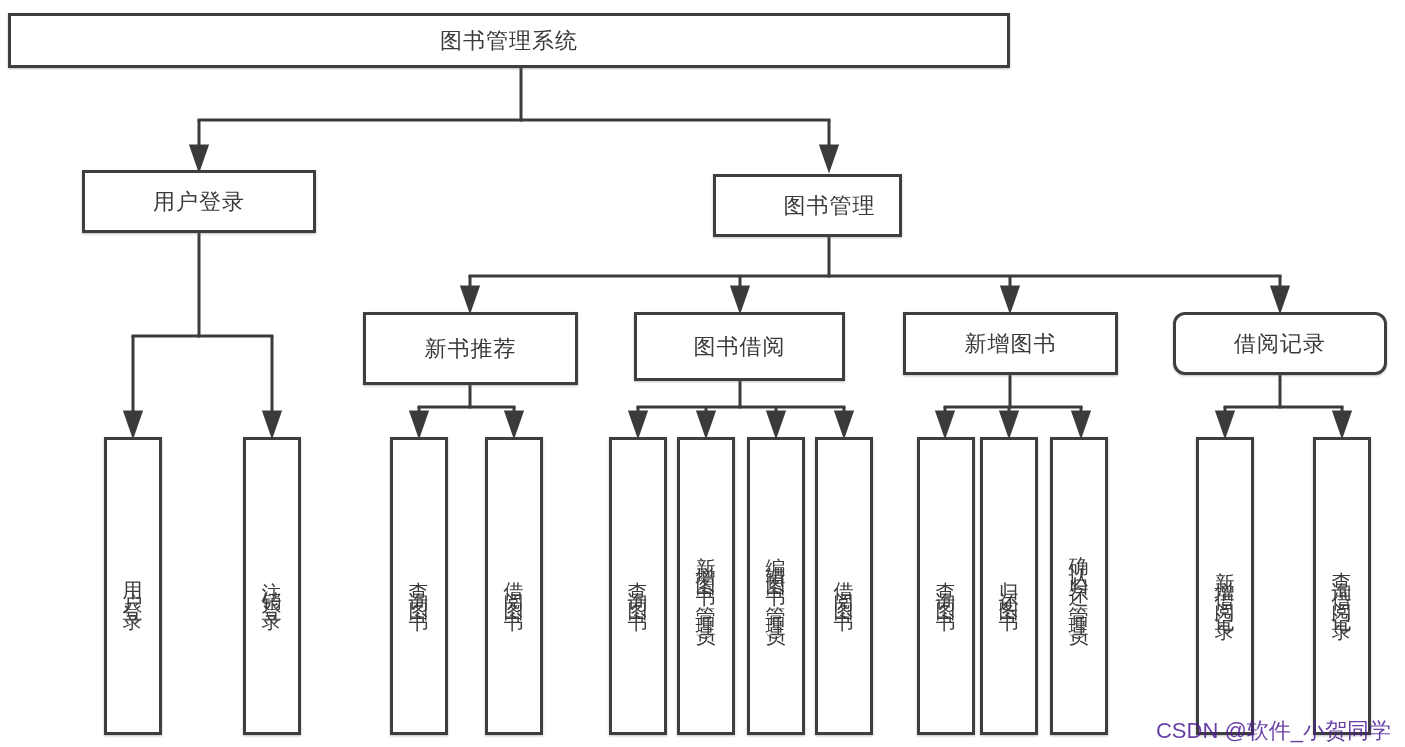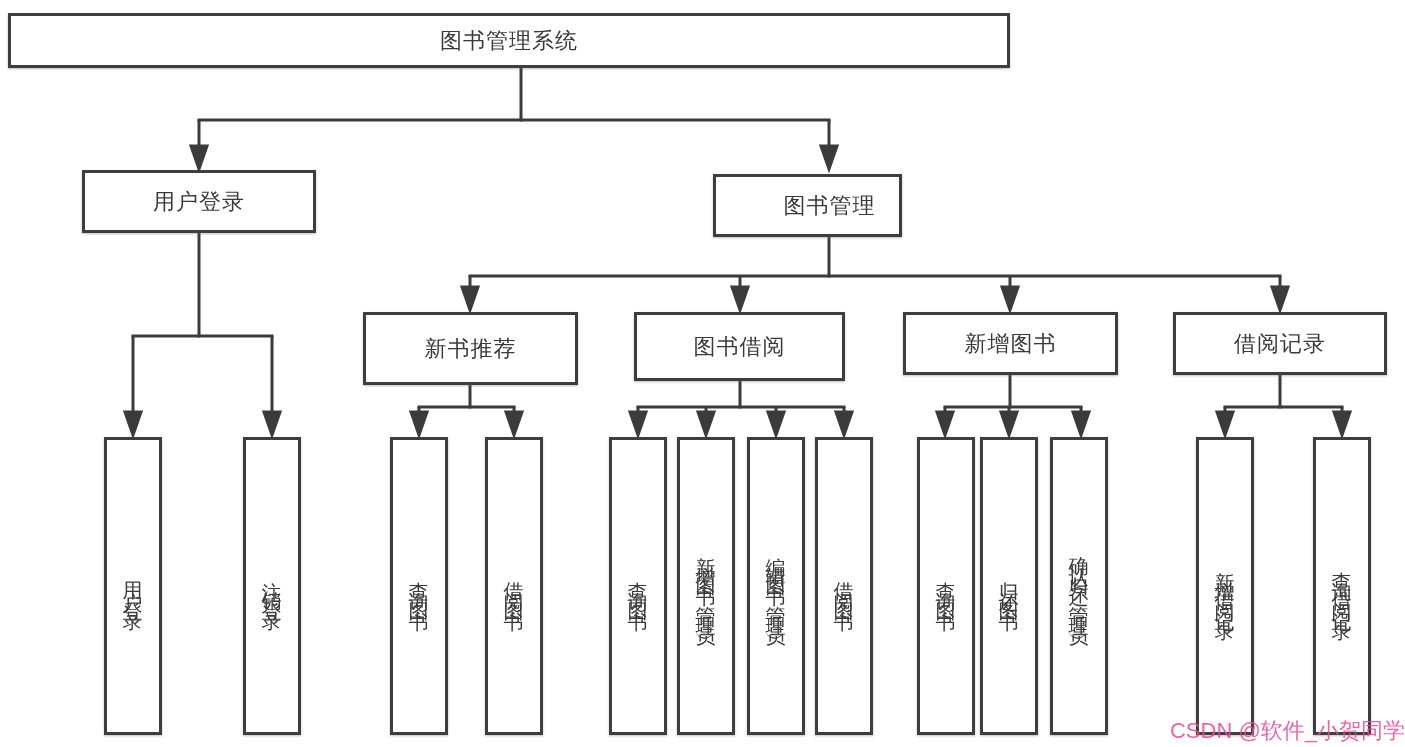--- a/index.html
+++ b/index.html
@@ -41,42 +41,42 @@
   }
   
   #b-root   { left: 8px;   top: 13px;  width: 1002px; height: 55px; }
   
   #b-ulogin { left: 82px;   top: 170px; width: 234px;  height: 63px; }
   #b-bmgmt  { left: 713px;  top: 174px; width: 189px;  height: 63px; padding-left: 44px; }
   
   #b-newrec { left: 363px;  top: 312px; width: 215px;  height: 73px; }
   #b-borrow { left: 634px;  top: 312px; width: 211px;  height: 69px; }
   #b-currb  { left: 903px;  top: 312px; width: 215px;  height: 63px; }
-  #b-record { left: 1173px; top: 312px; width: 214px;  height: 63px; }
+  #b-record { left: 1173px; top: 312px; width: 214px;  height: 63px; border-radius: 12px; }
   
   .leaf { top: 437px; width: 58px; height: 298px; }
   #l-ulogin  { left: 104px; }
   #l-logout  { left: 243px; }
   #l-q1      { left: 390px; }
   #l-b1      { left: 485px; }
   #l-q2      { left: 609px; }
   #l-addbk   { left: 677px; }
   #l-editbk  { left: 747px; }
   #l-b2      { left: 815px; }
   #l-q3      { left: 917px; }
   #l-retbk   { left: 980px; }
   #l-confret { left: 1050px; }
   #l-addrec  { left: 1196px; }
   #l-qrec    { left: 1313px; }
   #watermark {
     position: absolute;
-    right: 0;
+    right: 14px;
     top: 716px;
     font-size: 22px;
-    color: #ec4899;
+    color: #4c1d95;
     opacity: 0.85;
     white-space: nowrap;
     z-index: 5;
   }
 </style>
 </head>
 <body>
 
 <div id="canvas">
 

